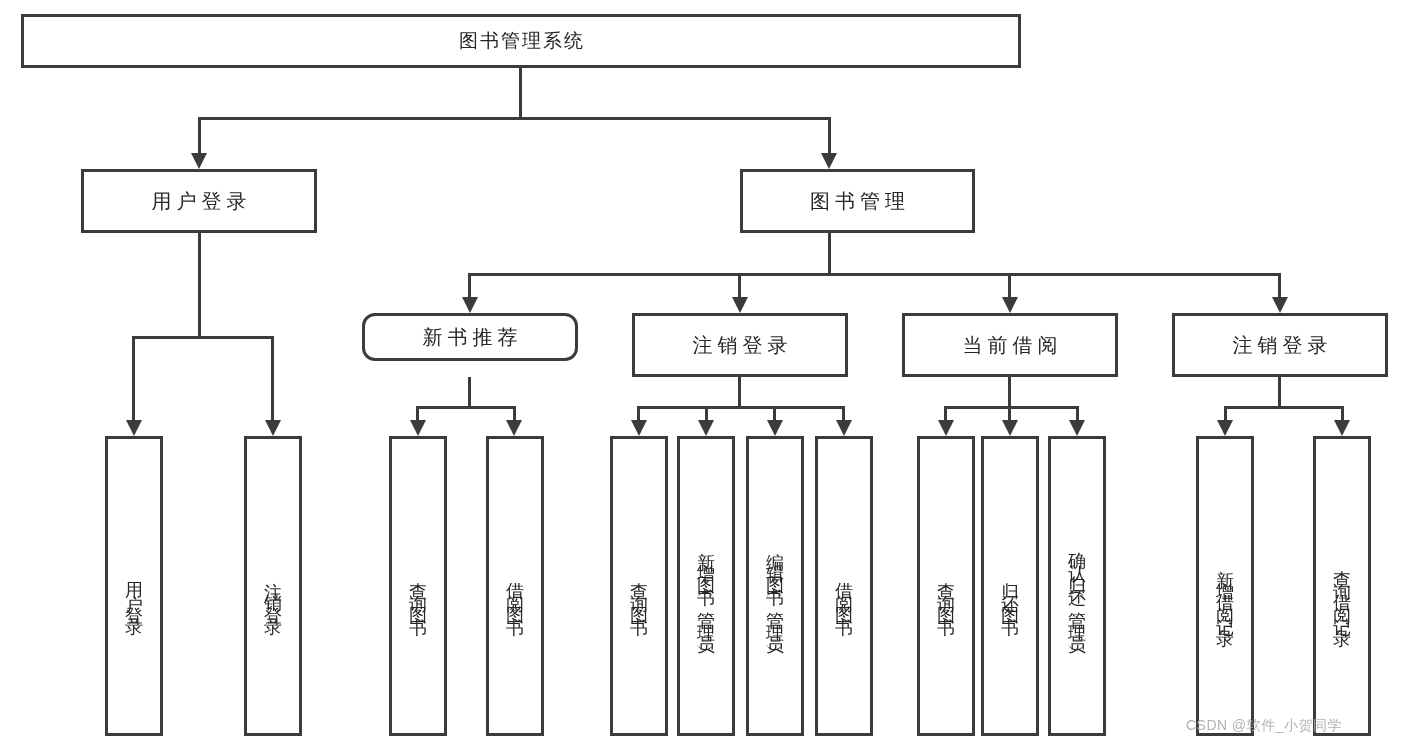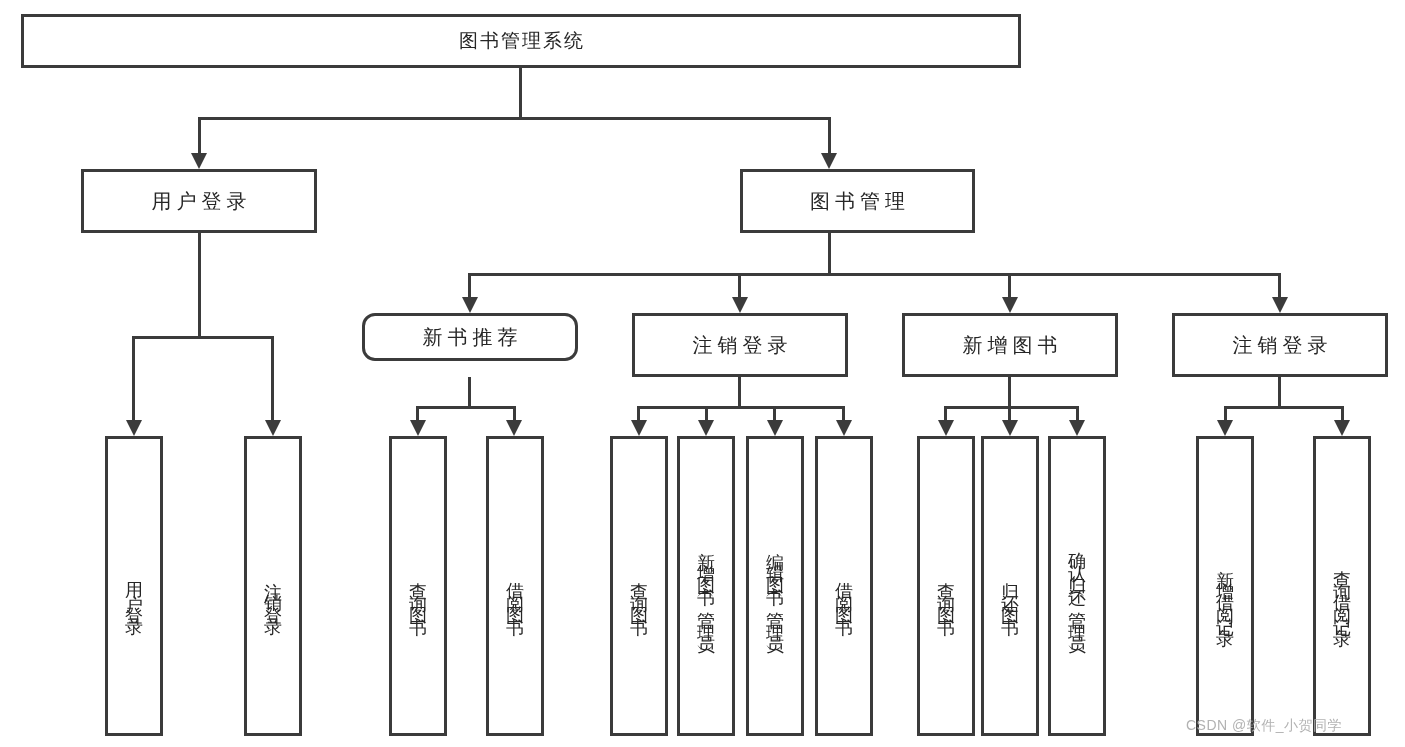--- a/index.html
+++ b/index.html
@@ -77,21 +77,21 @@
   <div class="vline" style="left:1278px;top:273px;height:24px;"></div>
   <div class="arrow" style="left:1272px;top:297px;"></div>
 
   <div class="box h" style="left:362px;top:313px;width:216px;height:48px;border-radius:13px;">
     <span>新书推荐</span>
   </div>
   <div class="box h" style="left:632px;top:313px;width:216px;height:64px;">
     <span>注销登录</span>
   </div>
   <div class="box h" style="left:902px;top:313px;width:216px;height:64px;">
-    <span>新增图书</span>
+    <span>当前借阅</span>
   </div>
   <div class="box h" style="left:1172px;top:313px;width:216px;height:64px;">
     <span>注销登录</span>
   </div>
 
   <div class="vline" style="left:468px;top:377px;height:32px;"></div>
   <div class="hline" style="left:416px;top:406px;width:100px;"></div>
   <div class="vline" style="left:416px;top:406px;height:14px;"></div>
   <div class="arrow" style="left:410px;top:420px;"></div>
   <div class="vline" style="left:513px;top:406px;height:14px;"></div>

